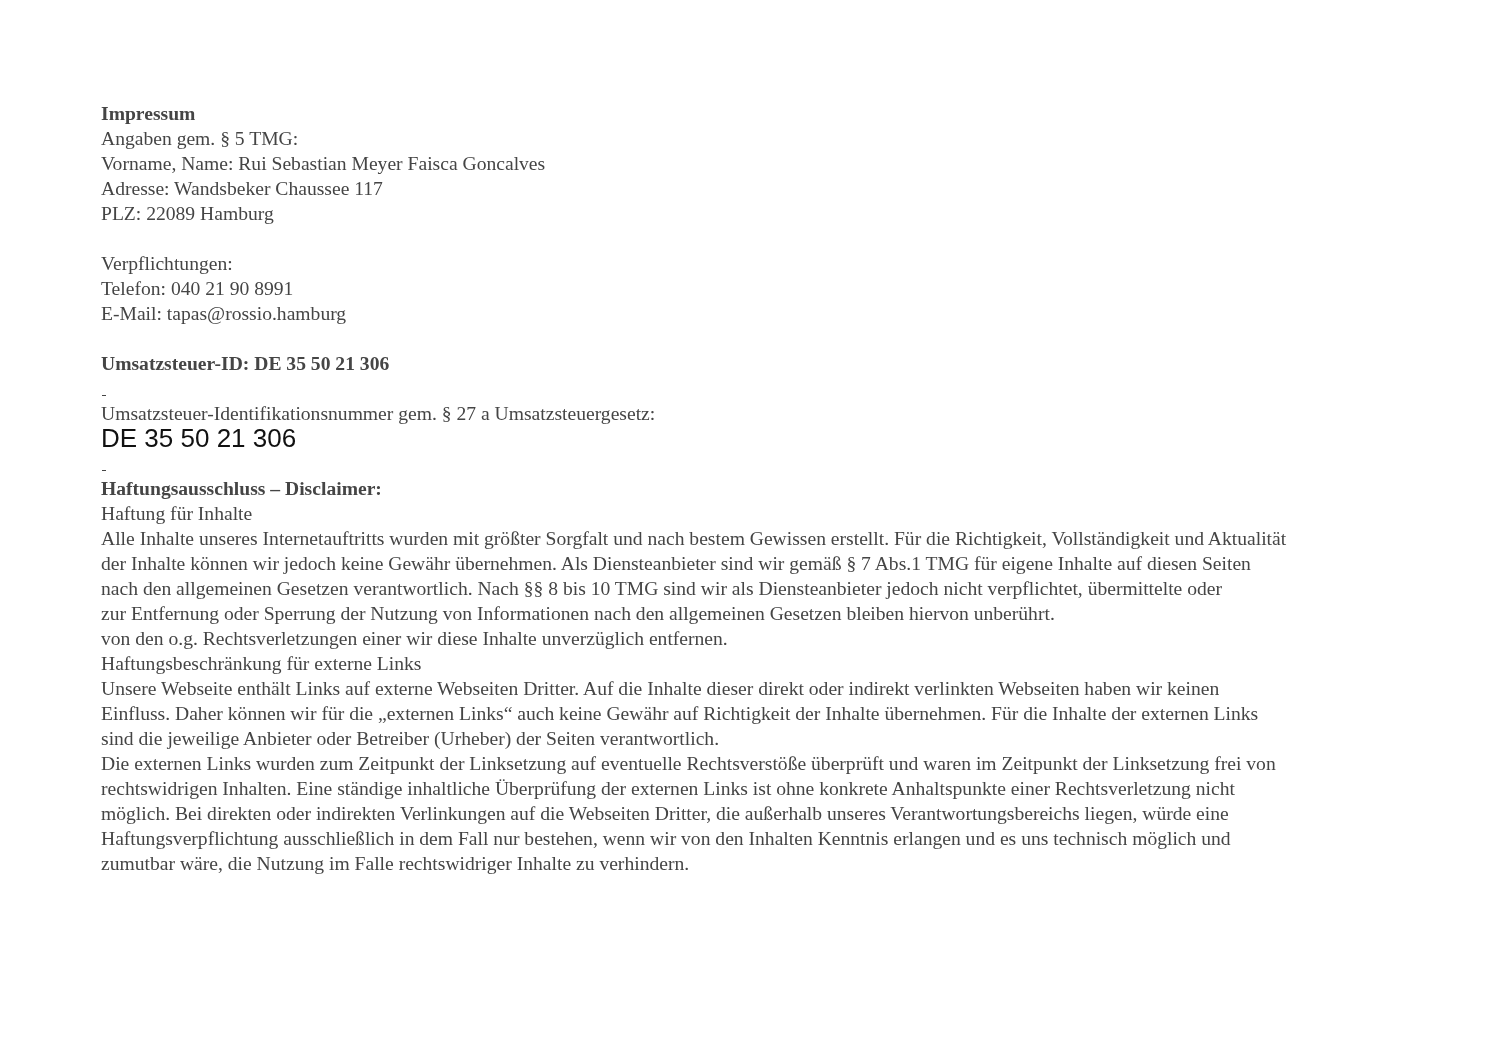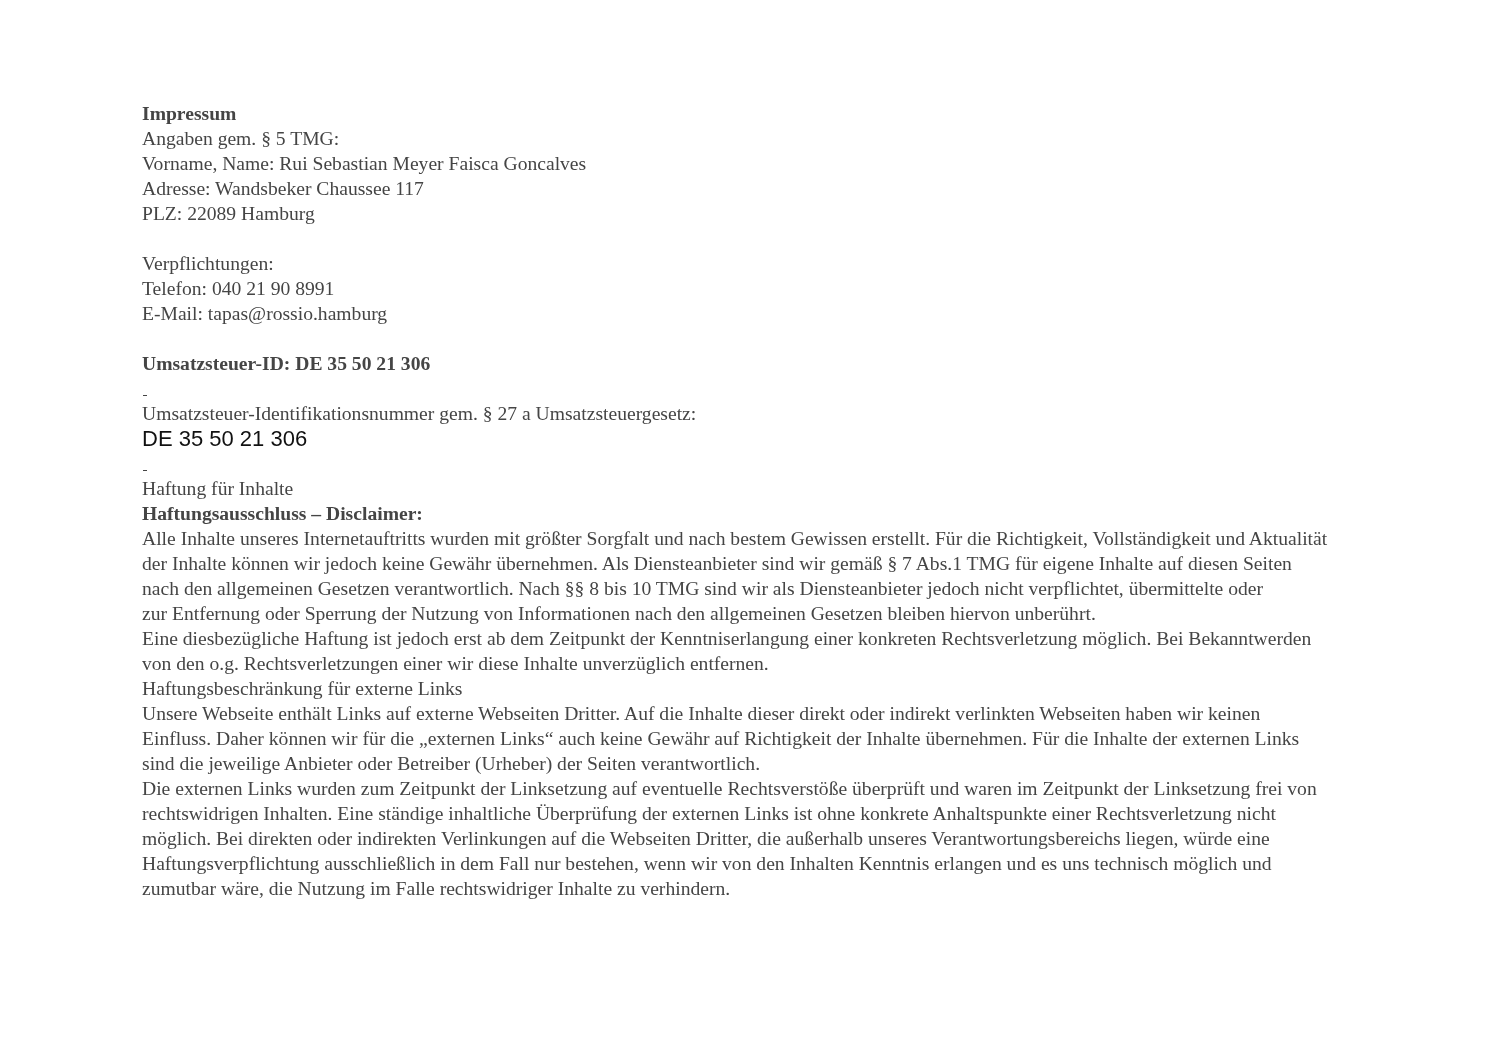--- a/index.html
+++ b/index.html
@@ -15,21 +15,20 @@
     }
     .page {
       position: absolute;
       left: 101px;
       top: 101px;
       width: 1310px;
       font-family: "Liberation Serif", "DejaVu Serif", serif;
       font-size: 19.6px;
       line-height: 25px;
       color: #454545;
-      margin-left: 41px;
     }
     .line { display: block; white-space: nowrap; }
     .bold { font-weight: bold; }
     .ul { text-decoration-thickness: 1px; text-underline-offset: 3px; }
     .blank { height: 25px; }
     .stub {
       display: block;
       height: 25px;
       position: relative;
     }
@@ -38,21 +37,21 @@
       position: absolute;
       left: 1px;
       top: 19px;
       width: 4px;
       height: 1px;
       background: #454545;
     }
     .sans {
       font-family: "Liberation Sans", "DejaVu Sans", sans-serif;
       color: #111111;
-      font-size: 22px;
+      font-size: 26px;
     }
   </style>
 </head>
 <body>
 
 <div class="page">
 
   <span class="line bold">Impressum</span>
   <span class="line ul">Angaben gem. § 5 TMG:</span>
   <span class="line">Vorname, Name: Rui Sebastian Meyer Faisca Goncalves</span>
@@ -69,27 +68,26 @@
 
   <span class="line bold">Umsatzsteuer-ID: DE 35 50 21 306</span>
 
   <span class="stub"></span>
 
   <span class="line ul">Umsatzsteuer-Identifikationsnummer gem. § 27 a Umsatzsteuergesetz:</span>
   <span class="line sans">DE 35 50 21 306</span>
 
   <span class="stub"></span>
 
+  <span class="line bold">Haftungsausschluss – Disclaimer:</span>
   <span class="line ul">Haftung für Inhalte</span>
-  <span class="line bold">Haftungsausschluss – Disclaimer:</span>
   <span class="line">Alle Inhalte unseres Internetauftritts wurden mit größter Sorgfalt und nach bestem Gewissen erstellt. Für die Richtigkeit, Vollständigkeit und Aktualität</span>
   <span class="line">der Inhalte können wir jedoch keine Gewähr übernehmen. Als Diensteanbieter sind wir gemäß § 7 Abs.1 TMG für eigene Inhalte auf diesen Seiten</span>
   <span class="line">nach den allgemeinen Gesetzen verantwortlich. Nach §§ 8 bis 10 TMG sind wir als Diensteanbieter jedoch nicht verpflichtet, übermittelte oder</span>
   <span class="line">zur Entfernung oder Sperrung der Nutzung von Informationen nach den allgemeinen Gesetzen bleiben hiervon unberührt.</span>
-  <span class="line">Eine diesbezügliche Haftung ist jedoch erst ab dem Zeitpunkt der Kenntniserlangung einer konkreten Rechtsverletzung möglich. Bei Bekanntwerden</span>
   <span class="line">von den o.g. Rechtsverletzungen einer wir diese Inhalte unverzüglich entfernen.</span>
 
   <span class="line ul">Haftungsbeschränkung für externe Links</span>
   <span class="line">Unsere Webseite enthält Links auf externe Webseiten Dritter. Auf die Inhalte dieser direkt oder indirekt verlinkten Webseiten haben wir keinen</span>
   <span class="line">Einfluss. Daher können wir für die „externen Links“ auch keine Gewähr auf Richtigkeit der Inhalte übernehmen. Für die Inhalte der externen Links</span>
   <span class="line">sind die jeweilige Anbieter oder Betreiber (Urheber) der Seiten verantwortlich.</span>
   <span class="line">Die externen Links wurden zum Zeitpunkt der Linksetzung auf eventuelle Rechtsverstöße überprüft und waren im Zeitpunkt der Linksetzung frei von</span>
   <span class="line">rechtswidrigen Inhalten. Eine ständige inhaltliche Überprüfung der externen Links ist ohne konkrete Anhaltspunkte einer Rechtsverletzung nicht</span>
   <span class="line">möglich. Bei direkten oder indirekten Verlinkungen auf die Webseiten Dritter, die außerhalb unseres Verantwortungsbereichs liegen, würde eine</span>
   <span class="line">Haftungsverpflichtung ausschließlich in dem Fall nur bestehen, wenn wir von den Inhalten Kenntnis erlangen und es uns technisch möglich und</span>

